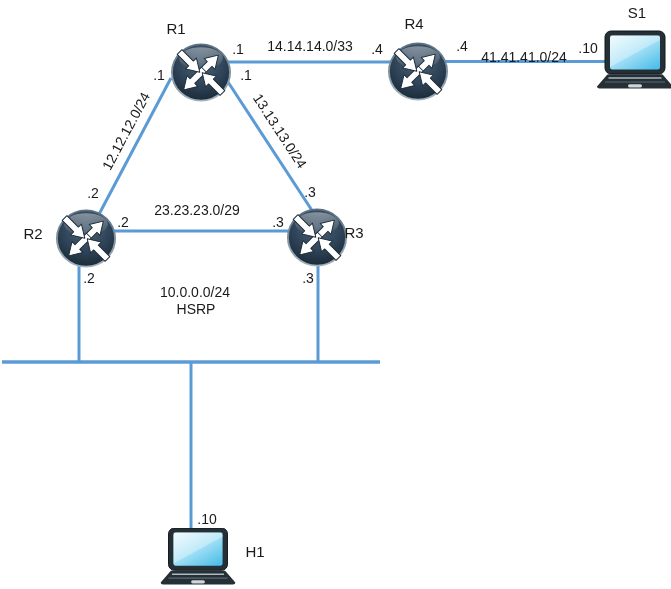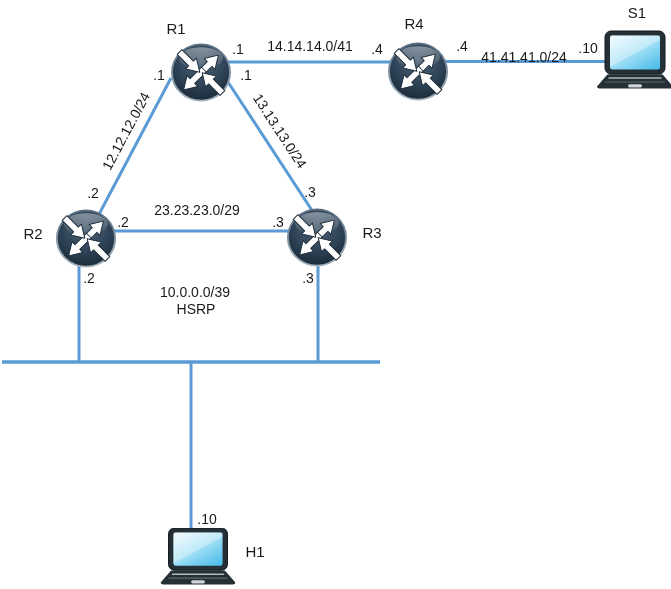--- a/index.html
+++ b/index.html
@@ -88,29 +88,29 @@
       <use href="#router" x="286" y="207" width="62" height="61"></use>
       <use href="#laptop" x="597" y="30" width="76" height="60"></use>
       <use href="#laptop" x="160" y="528" width="76" height="57"></use>
     </g>
   </svg>
 
   <div class="lbl node" style="left:176px;top:28px">R1</div>
   <div class="lbl node" style="left:414px;top:23px">R4</div>
   <div class="lbl node" style="left:637px;top:12px">S1</div>
   <div class="lbl node" style="left:33px;top:233px">R2</div>
-  <div class="lbl node" style="left:372px;top:232px">R3</div>
+  <div class="lbl node" style="left:354px;top:232px">R3</div>
   <div class="lbl node" style="left:255px;top:551px">H1</div>
 
-  <div class="lbl" style="left:310px;top:46px">14.14.14.0/41</div>
+  <div class="lbl" style="left:310px;top:46px">14.14.14.0/33</div>
   <div class="lbl" style="left:524px;top:57px">41.41.41.0/24</div>
   <div class="lbl rot-l" style="left:126px;top:131px">12.12.12.0/24</div>
   <div class="lbl rot-r" style="left:280px;top:131px">13.13.13.0/24</div>
   <div class="lbl" style="left:197px;top:210px">23.23.23.0/29</div>
-  <div class="lbl" style="left:195px;top:292px">10.0.0.0/39</div>
+  <div class="lbl" style="left:195px;top:292px">10.0.0.0/24</div>
   <div class="lbl" style="left:196px;top:309px">HSRP</div>
 
   <div class="lbl" style="left:159px;top:75px">.1</div>
   <div class="lbl" style="left:238px;top:49px">.1</div>
   <div class="lbl" style="left:246px;top:75px">.1</div>
   <div class="lbl" style="left:377px;top:49px">.4</div>
   <div class="lbl" style="left:462px;top:46px">.4</div>
   <div class="lbl" style="left:588px;top:48px">.10</div>
   <div class="lbl" style="left:93px;top:193px">.2</div>
   <div class="lbl" style="left:123px;top:222px">.2</div>

